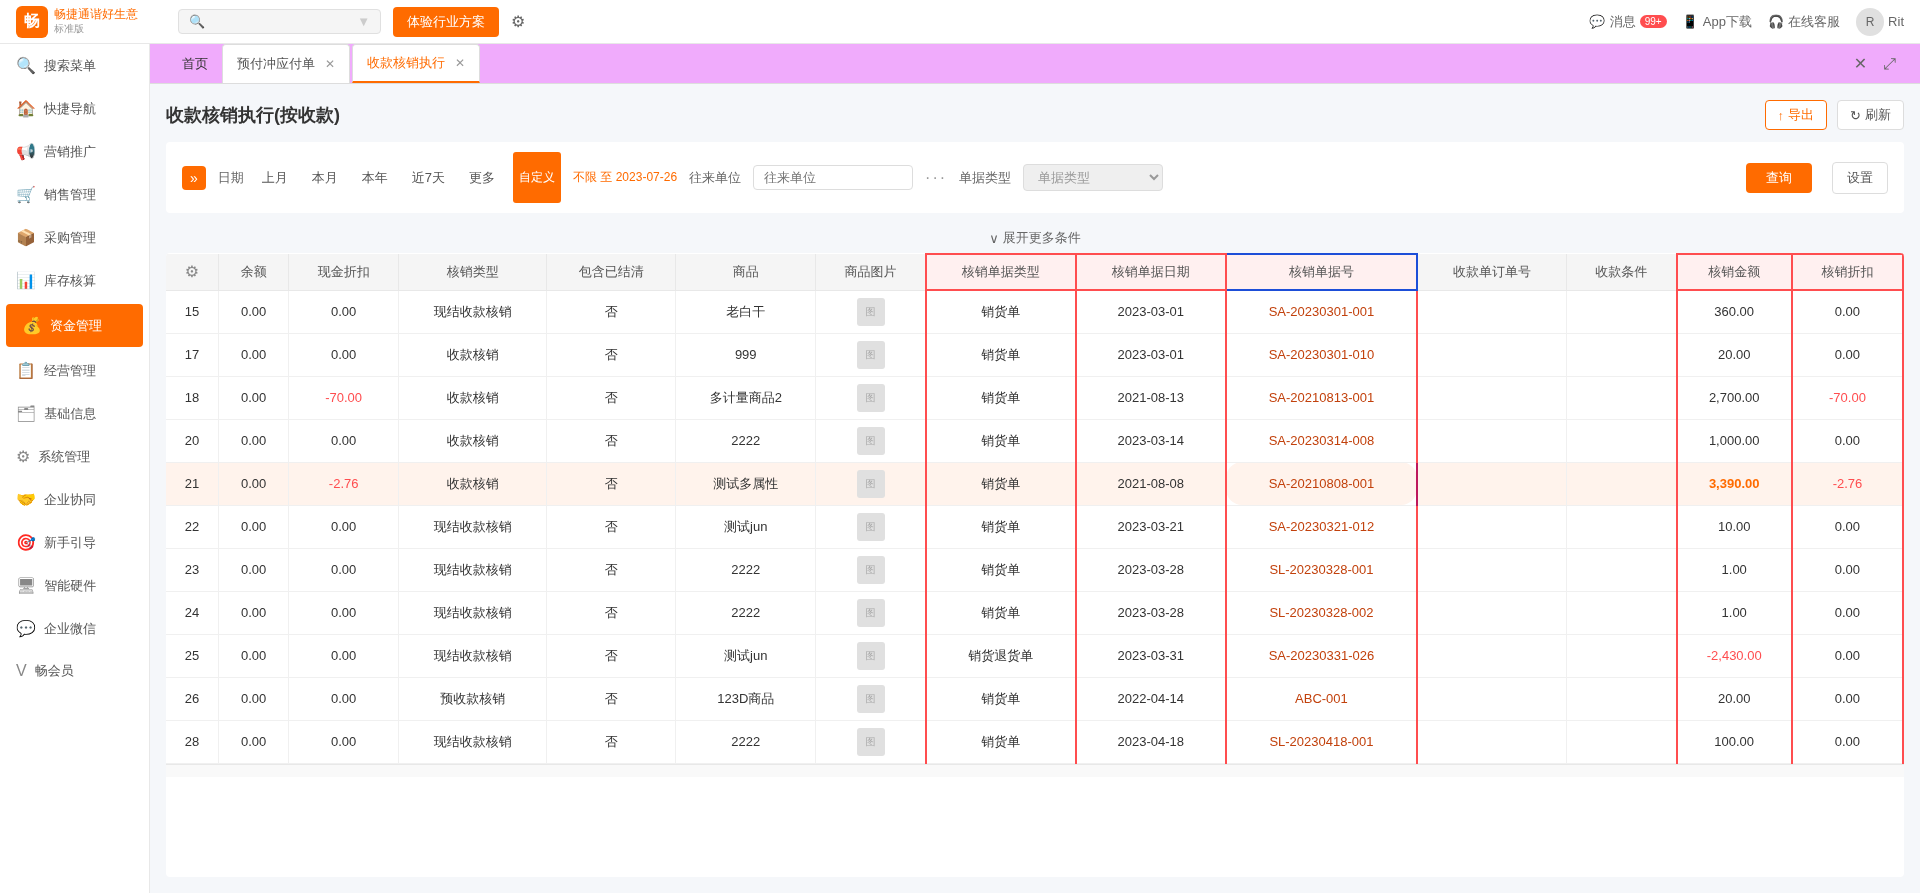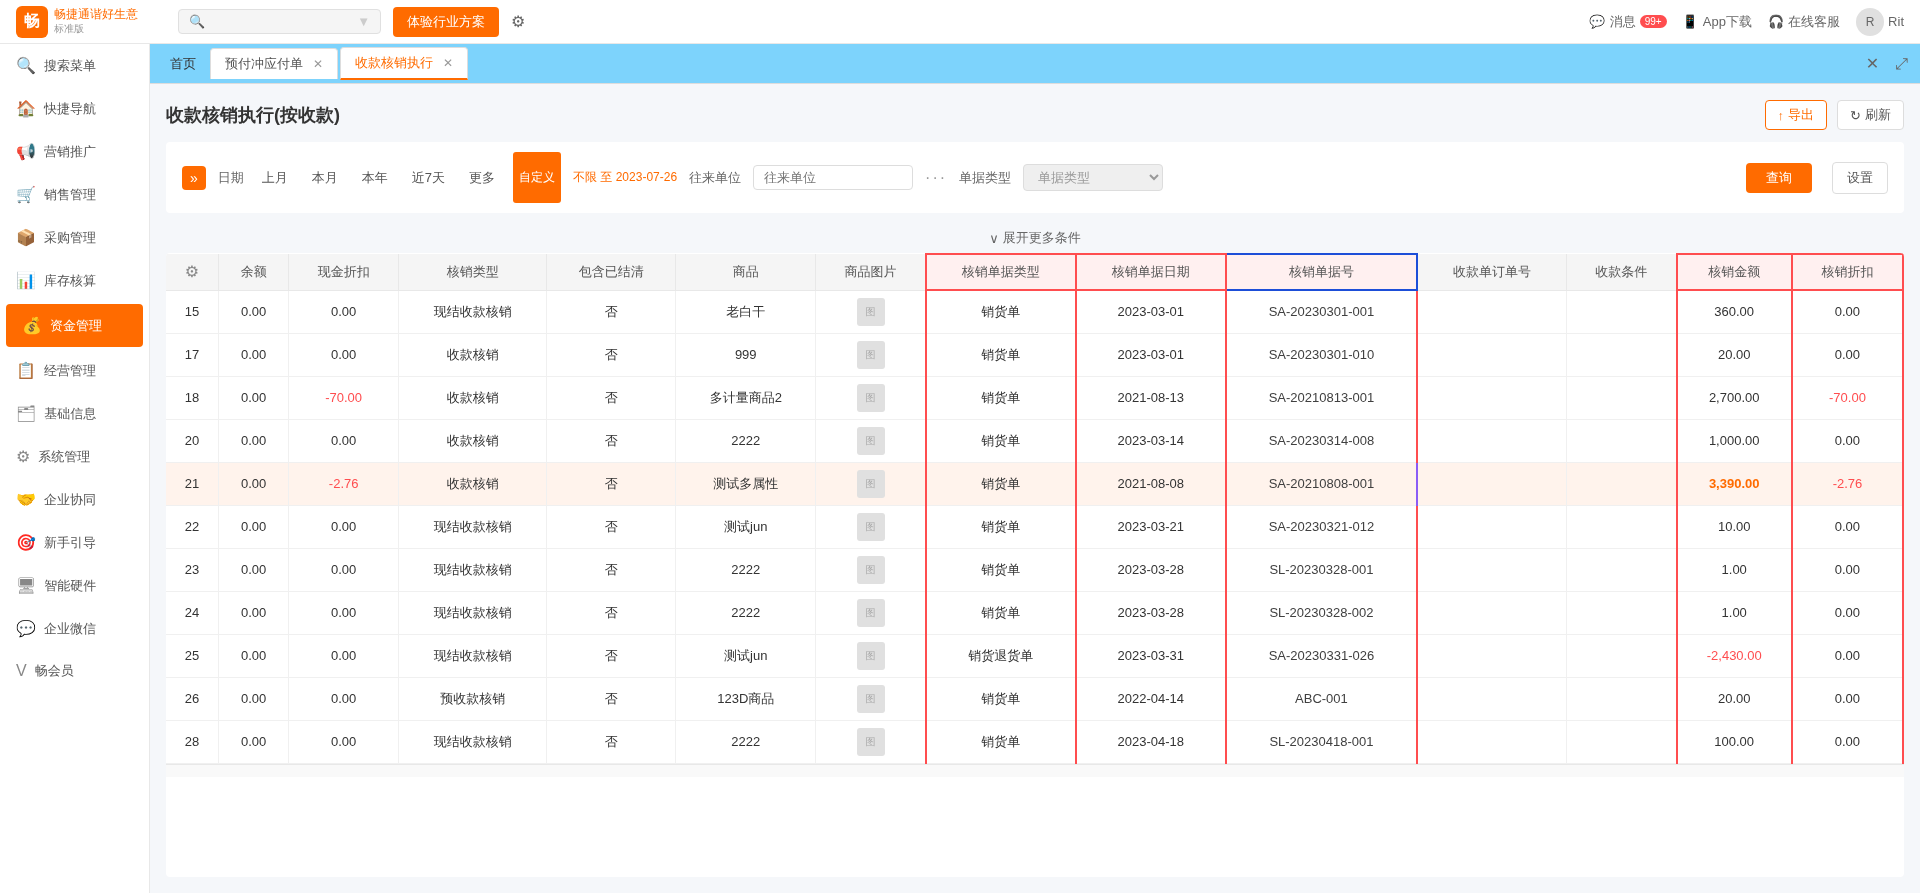--- a/index.html
+++ b/index.html
@@ -27,21 +27,21 @@
     .sidebar { width: 150px; background: #fff; border-right: 1px solid #e8e8e8; display: flex; flex-direction: column; overflow-y: auto; }
     .sidebar-item { display: flex; align-items: center; gap: 8px; padding: 12px 16px; cursor: pointer; color: #555; font-size: 13px; }
     .sidebar-item.active { background: #ff6b00; color: white; border-radius: 4px; margin: 2px 6px; }
     .sidebar-item.active .sidebar-icon { color: white; }
     .sidebar-icon { font-size: 16px; color: #888; }
 
     
     .content-area { flex: 1; display: flex; flex-direction: column; overflow: hidden; }
 
     
-    .tab-bar { display: flex; align-items: center; background: #7dd3fc; border-bottom: 1px solid #ddd; height: 40px; padding: 0 8px; gap: 2px; }
+    .tab-bar { display: flex; background: #f0abfc; border-bottom: 1px solid #ddd; height: 40px; padding: 0 20px; gap: 2px; }
     .tab { display: flex; align-items: center; gap: 6px; padding: 6px 14px; background: #fff; border: 1px solid #ddd; border-bottom: none; border-radius: 4px 4px 0 0; cursor: pointer; font-size: 13px; color: #555; }
     .tab.active { background: #fff; color: #ff6b00; border-bottom: 2px solid #ff6b00; }
     .tab-home { background: transparent; border: none; font-size: 13px; color: #333; padding: 6px 12px; cursor: pointer; }
     .tab-close { color: #999; font-size: 12px; margin-left: 4px; cursor: pointer; }
     .tab-bar-actions { margin-left: auto; display: flex; align-items: center; gap: 8px; }
     .tab-bar-btn { background: none; border: none; color: #666; font-size: 16px; cursor: pointer; padding: 4px; }
 
     
     .page-content { flex: 1; padding: 16px; background: #f5f7fa; overflow: hidden; display: flex; flex-direction: column; }
     .page-header { display: flex; align-items: center; justify-content: space-between; margin-bottom: 12px; }
@@ -65,21 +65,21 @@
 
     
     .expand-more { text-align: center; padding: 6px; cursor: pointer; color: #666; font-size: 13px; display: flex; align-items: center; justify-content: center; gap: 4px; }
 
     
     .table-container { flex: 1; background: white; border-radius: 4px; overflow: auto; position: relative; }
     table { width: 100%; border-collapse: collapse; font-size: 13px; }
     thead th { background: #f5f5f5; padding: 8px 10px; text-align: center; border-bottom: 1px solid #e8e8e8; border-right: 1px solid #e8e8e8; font-weight: normal; color: #555; white-space: nowrap; position: sticky; top: 0; z-index: 2; }
     tbody td { padding: 7px 10px; text-align: center; border-bottom: 1px solid #f0f0f0; border-right: 1px solid #f0f0f0; color: #333; white-space: nowrap; }
     tbody tr.highlighted { background: #fff3ec; }
-    .link-cell { color: #404040; cursor: pointer; text-decoration: none; }
+    .link-cell { color: #c2410c; cursor: pointer; text-decoration: none; }
 
     
     .table-footer { background: #f9f9f9; border-top: 1px solid #e8e8e8; padding: 6px 10px; display: flex; align-items: center; justify-content: flex-end; gap: 20px; font-size: 13px; color: #333; }
 
     
     .table-container::-webkit-scrollbar { width: 6px; height: 6px; }
     .table-container::-webkit-scrollbar-thumb { background: #ccc; border-radius: 3px; }
     .table-container::-webkit-scrollbar-track { background: #f5f5f5; }
 
     
@@ -341,21 +341,21 @@
               <tr class="highlighted" style="background: rgb(255, 243, 236);">
     <td>21</td>
     <td>0.00</td>
     <td style="color:#ff4d4f;">-2.76</td>
     <td>收款核销</td>
     <td>否</td>
     <td>测试多属性</td>
     <td style="text-align:center;"><div style="width:28px;height:28px;background:#e0e0e0;border-radius:3px;display:inline-flex;align-items:center;justify-content:center;font-size:10px;color:#aaa;">图</div></td>
     <td style="border-left:2px solid #ff4d4f;border-right:2px solid #ff4d4f;">销货单</td>
     <td style="border-left:2px solid #ff4d4f;border-right:2px solid #ff4d4f;">2021-08-08</td>
-    <td style="border-left:2px solid #ff4d4f;border-right:2px solid #8b5cf6;"><a class="link-cell" href="#">SA-20210808-001</a></td>
+    <td style="border-left:2px solid #ff4d4f;border-right:2px solid #be185d;border-radius:16px;"><a class="link-cell" href="#">SA-20210808-001</a></td>
     <td></td>
     <td></td>
     <td style="border-left:2px solid #ff4d4f;border-right:2px solid #ff4d4f;color:#ff6b00;font-weight:bold;">3,390.00</td>
     <td style="border-left:2px solid #ff4d4f;border-right:2px solid #ff4d4f;color:#ff4d4f;">-2.76</td>
   </tr>
               <tr>
     <td>22</td>
     <td>0.00</td>
     <td style="">0.00</td>
     <td>现结收款核销</td>

